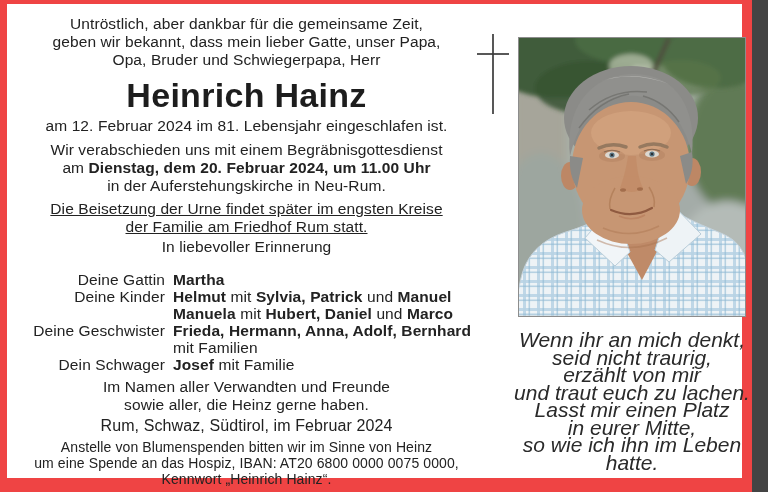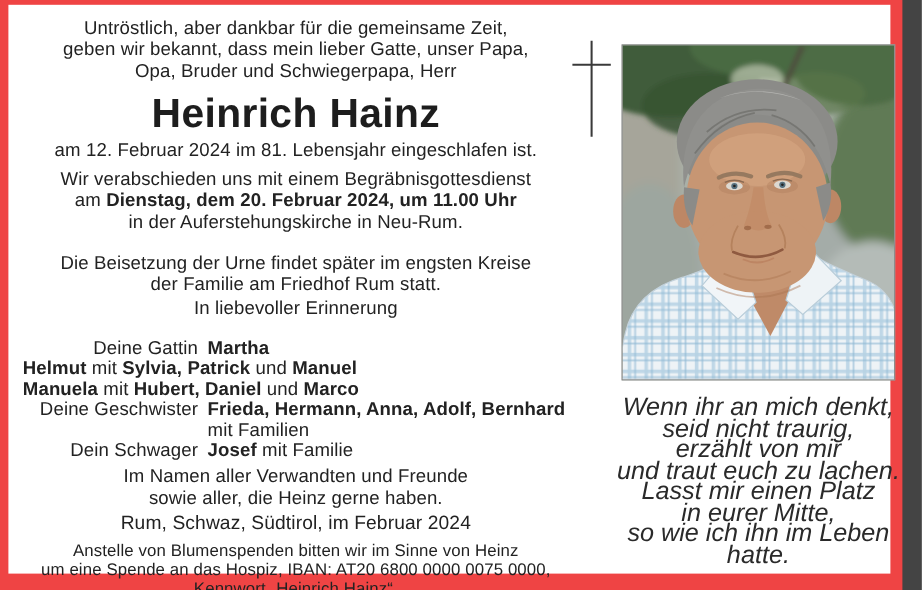--- a/index.html
+++ b/index.html
@@ -26,23 +26,23 @@
     font-size: 15.5px; line-height: 18px;
     letter-spacing: 0.1px;
   }
   .name {
     font-size: 34px; line-height: 36px;
     font-weight: 700; letter-spacing: 0.3px;
     margin: 8px 0 4px 0;
     color: #1d1d1d;
   }
   .death-line { margin-bottom: 6px; }
-  .service { margin-bottom: 16px; }
+  .service { margin-bottom: 5px; }
   .service .bold-seg { font-weight: 700; }
-  .urn { margin-bottom: 2px; }
+  .urn { margin-bottom: 2px; text-decoration: underline; }
   .remembrance { margin-top: 2px; margin-bottom: 15px; }
 
   .family { margin-top: 1px; text-align: left; line-height: 17px; }
   .fam-row { display: flex; }
   .fam-label { flex: none; width: 146px; text-align: right; padding-right: 8px; }
   .fam-value { flex: 1; text-align: left; }
   .family b, .fam-value b { font-weight: 700; }
 
   .closing { margin-top: 5px; }
   .place-date { margin-top: 3px; font-size: 16px; }
@@ -93,20 +93,21 @@
     <div class="remembrance">In liebevoller Erinnerung</div>
 
     <div class="family">
         <div class="fam-row">
           <div class="fam-label">Deine Gattin</div>
           <div class="fam-value">
             <div><b>Martha</b></div>
           </div>
         </div>
         <div class="fam-row">
+          <div class="fam-label">Deine Kinder</div>
           <div class="fam-value">
             <div><b>Helmut</b><span> mit </span><b>Sylvia, Patrick</b><span> und </span><b>Manuel</b></div>
             <div><b>Manuela</b><span> mit </span><b>Hubert, Daniel</b><span> und </span><b>Marco</b></div>
           </div>
         </div>
         <div class="fam-row">
           <div class="fam-label">Deine Geschwister</div>
           <div class="fam-value">
             <div><b>Frieda, Hermann, Anna, Adolf, Bernhard</b></div>
             <div><span>mit Familien</span></div>

